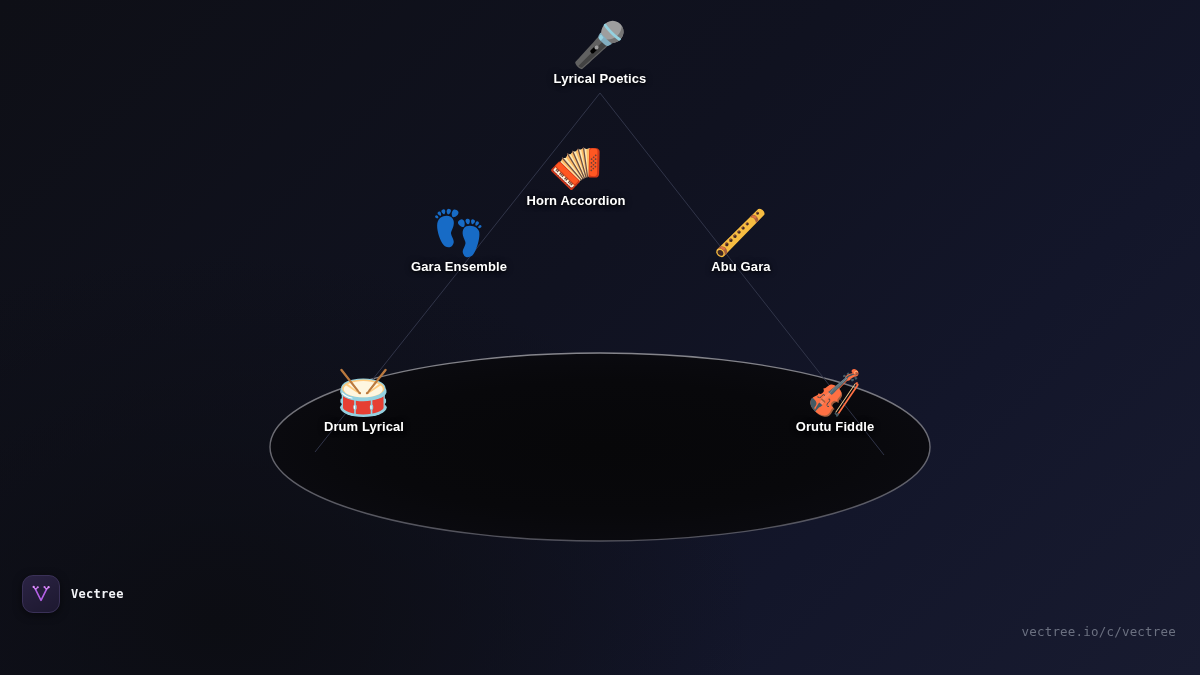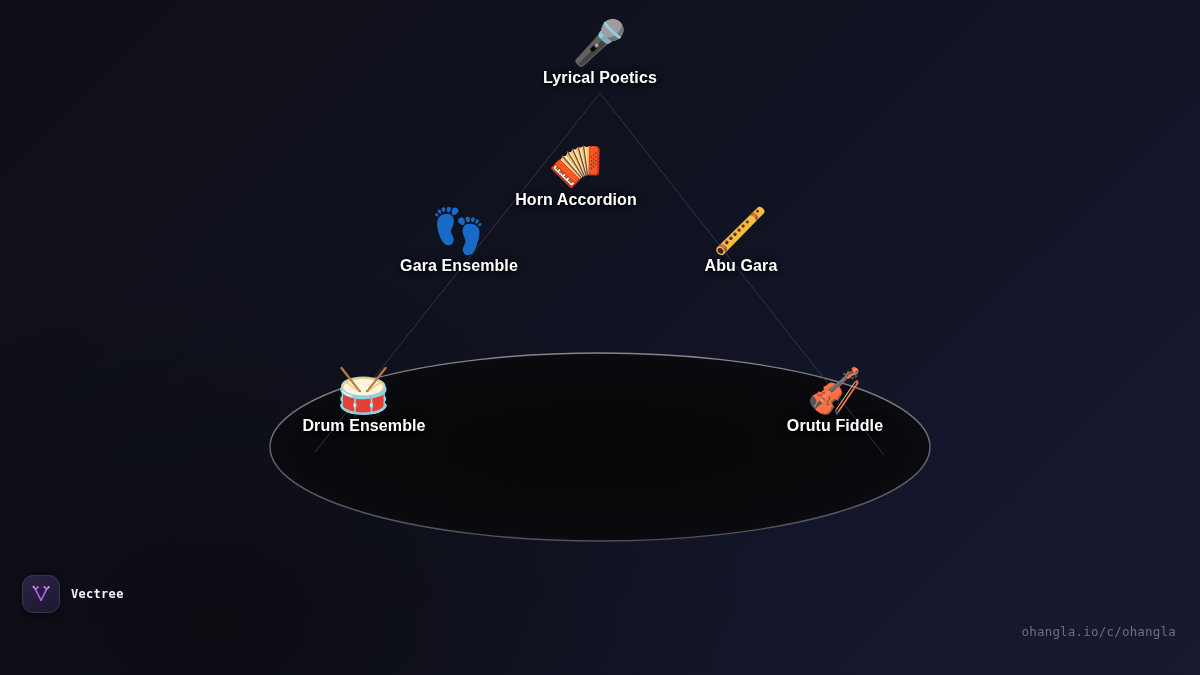--- a/index.html
+++ b/index.html
@@ -40,21 +40,21 @@
     font-size: 44px;
     line-height: 1;
     height: 52px;
     display: flex;
     align-items: center;
     justify-content: center;
     user-select: none;
   }
   .node-label {
     margin-top: 0;
-    font-size: 16px;
+    font-size: 13px;
     font-weight: bold;
     color: #ffffff;
     letter-spacing: 0.1px;
     text-align: center;
     white-space: nowrap;
     text-shadow: 0 1px 3px rgba(0,0,0,0.85), 0 0 6px rgba(0,0,0,0.6);
   }
 
   
   .brand-row {
@@ -144,21 +144,21 @@
     <div class="node-label">Gara Ensemble</div>
   </div>
 
   <div class="node" style="left:741px; top:240px;">
     <div class="node-emoji">🪈</div>
     <div class="node-label">Abu Gara</div>
   </div>
 
   <div class="node" style="left:364px; top:400px;">
     <div class="node-emoji">🥁</div>
-    <div class="node-label">Drum Ensemble</div>
+    <div class="node-label">Drum Lyrical</div>
   </div>
 
   <div class="node" style="left:835px; top:400px;">
     <div class="node-emoji">🎻</div>
     <div class="node-label">Orutu Fiddle</div>
   </div>
 
   <div class="brand-row">
     <div class="brand-mark">
       <svg width="22" height="22" viewBox="0 0 24 24" xmlns="http://www.w3.org/2000/svg">
@@ -166,15 +166,15 @@
         <path d="M6 7 L4 4.5 M6 7 L8.3 4.8 M18 7 L16 4.6 M18 7 L20.2 4.7" fill="none" stroke="#d07ef5" stroke-width="1.4" stroke-linecap="round"></path>
         <circle cx="4" cy="4.3" r="1.25" fill="#e090ff"></circle>
         <circle cx="8.5" cy="4.6" r="1.15" fill="#cf7cf2"></circle>
         <circle cx="15.8" cy="4.4" r="1.15" fill="#cf7cf2"></circle>
         <circle cx="20.3" cy="4.5" r="1.25" fill="#e090ff"></circle>
       </svg>
     </div>
     <div class="brand-name">Vectree</div>
   </div>
 
-  <div class="url">ohangla.io/c/ohangla</div>
+  <div class="url">vectree.io/c/vectree</div>
 
 </div>
 
 </body></html>

